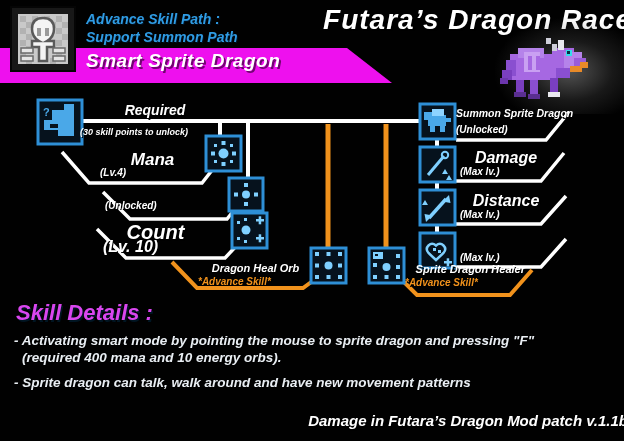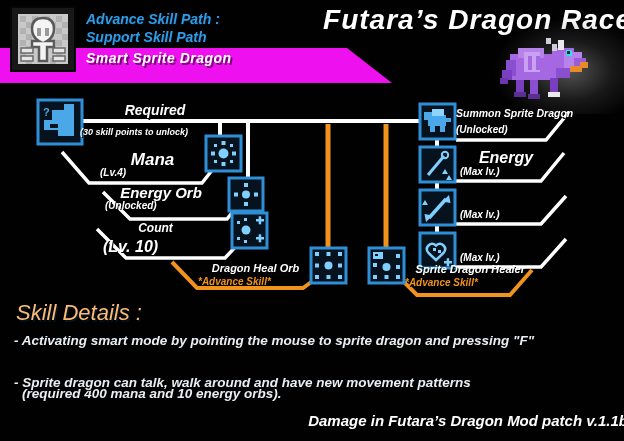--- a/index.html
+++ b/index.html
@@ -16,30 +16,30 @@
   .orange{color:#f1921c;}
   
   #icon-frame{left:10px;top:6px;width:66px;height:66px;background:#181818;
               border:2px solid #050505;box-sizing:border-box;z-index:5;}
   #path-text{left:86px;top:10px;font-size:14px;line-height:18px;font-weight:bold;
              font-style:italic;color:#2f9ce4;text-shadow:1px 1px 0 #001020;}
   #main-title{right:8px;top:4px;font-size:28px;color:#fff;font-weight:bold;
               font-style:italic;letter-spacing:1px;text-shadow:2px 2px 0 #000;}
   #banner{left:0;top:48px;width:392px;height:35px;background:#ee10ee;
           clip-path:polygon(0 0,347px 0,392px 100%,0 100%);}
-  #banner-label{left:86px;top:50px;font-size:14px;color:#fff;font-weight:bold;
+  #banner-label{left:86px;top:50px;font-size:19px;color:#fff;font-weight:bold;
                 font-style:italic;letter-spacing:.5px;text-shadow:2px 2px 0 rgba(60,0,60,.7);}
   #dragon-glow{left:495px;top:18px;width:150px;height:96px;
      background:radial-gradient(ellipse at 50% 55%, rgba(150,150,150,.55) 0%, rgba(80,80,80,.3) 40%, rgba(0,0,0,0) 72%);}
   
-  #details-heading{left:16px;top:300px;font-size:22px;font-weight:normal;font-style:italic;
-                   color:#fdba74;text-shadow:1.5px 1.5px 0 #001522;}
+  #details-heading{left:16px;top:300px;font-size:22px;font-weight:bold;font-style:italic;
+                   color:#d946ef;text-shadow:1.5px 1.5px 0 #001522;}
   .detail-item{left:14px;color:#e9eef3;font-size:13.5px;font-weight:bold;font-style:italic;
                line-height:17px;text-shadow:1px 1px 0 #000;white-space:nowrap;}
-  .detail-item .l2{padding-left:8px;margin-top:36px;}
+  .detail-item .l2{padding-left:8px;}
   #footer-note{right:12px;top:412px;font-size:15px;color:#fff;font-weight:bold;
                font-style:italic;text-shadow:1.5px 1.5px 0 #000;}
   svg text{font-family:"Liberation Sans",sans-serif;}
 </style>
 </head>
 <body>
 
 <div id="stage">
 
   <div id="icon-frame" class="abs">
@@ -74,21 +74,21 @@
       </g>
       <rect x="9" y="40" width="12" height="5" fill="#e6e6e6" stroke="#6a6a6a" stroke-width="1.5"></rect>
       <rect x="41" y="40" width="12" height="5" fill="#e6e6e6" stroke="#6a6a6a" stroke-width="1.5"></rect>
       <rect x="9" y="48" width="12" height="5" fill="#e6e6e6" stroke="#6a6a6a" stroke-width="1.5"></rect>
       <rect x="41" y="48" width="12" height="5" fill="#e6e6e6" stroke="#6a6a6a" stroke-width="1.5"></rect>
     </svg>
   </div>
 
   <div id="path-text" class="abs">
     <div>Advance Skill Path  :</div>
-    <div>Support Skill Path</div>
+    <div>Support Summon Path</div>
   </div>
 
   <div id="main-title" class="abs">Futara’s Dragon Race</div>
 
   <div id="banner" class="abs"></div>
   <div id="banner-label" class="abs">Smart Sprite Dragon</div>
 
   <div id="dragon-glow" class="abs"></div>
   <svg class="abs" style="left:500px;top:36px;" width="95" height="66" viewBox="0 0 95 66">
     <g>
@@ -271,35 +271,35 @@
       </g>
     </g>
   </svg>
 
   <div class="abs lbl" style="left:95px;top:102px;width:120px;font-size:14px;">Required</div>
   <div class="abs sub" style="left:80px;top:127px;width:145px;font-size:9px;">(30 skill points to unlock)</div>
 
   <div class="abs lbl" style="left:100px;top:150px;width:105px;font-size:17px;">Mana</div>
   <div class="abs sub" style="left:100px;top:167px;width:105px;font-size:10px;">(Lv.4)</div>
 
-  <div class="abs lbl" style="left:105px;top:184px;width:112px;font-size:15px;">Energy Orb</div>
   <div class="abs sub" style="left:105px;top:200px;width:112px;font-size:10px;">(Unlocked)</div>
 
-  <div class="abs lbl" style="left:103px;top:221px;width:105px;font-size:12px;">Count</div>
+  <div class="abs lbl" style="left:103px;top:221px;width:105px;font-size:20px;">Count</div>
   <div class="abs sub" style="left:103px;top:238px;width:105px;font-size:16px;">(Lv. 10)</div>
 
   <div class="abs lbl" style="left:198px;top:262px;width:115px;font-size:11px;">Dragon Heal Orb</div>
   <div class="abs sub orange" style="left:198px;top:276px;width:115px;font-size:10px;">*Advance Skill*</div>
 
   <div class="abs lbl" style="left:456px;top:107px;width:110px;font-size:10.5px;">Summon Sprite Dragon</div>
   <div class="abs sub" style="left:456px;top:124px;width:110px;font-size:10px;">(Unlocked)</div>
 
-  <div class="abs lbl" style="left:460px;top:149px;width:92px;font-size:16px;">Energy</div>
+  <div class="abs lbl" style="left:460px;top:149px;width:92px;font-size:16px;">Damage</div>
   <div class="abs sub" style="left:460px;top:166px;width:92px;font-size:10px;">(Max lv.)</div>
 
+  <div class="abs lbl" style="left:460px;top:192px;width:92px;font-size:16px;">Distance</div>
   <div class="abs sub" style="left:460px;top:209px;width:92px;font-size:10px;">(Max lv.)</div>
 
   <div class="abs sub" style="left:460px;top:252px;width:92px;font-size:10px;">(Max lv.)</div>
 
   <div class="abs lbl" style="left:405px;top:263px;width:120px;font-size:11px;text-align:right;">Sprite Dragon Healer</div>
   <div class="abs sub orange" style="left:405px;top:277px;width:120px;font-size:10px;">*Advance Skill*</div>
 
   <div id="details-heading" class="abs">Skill Details :</div>
 
   <div class="abs detail-item" style="top:332px;">

